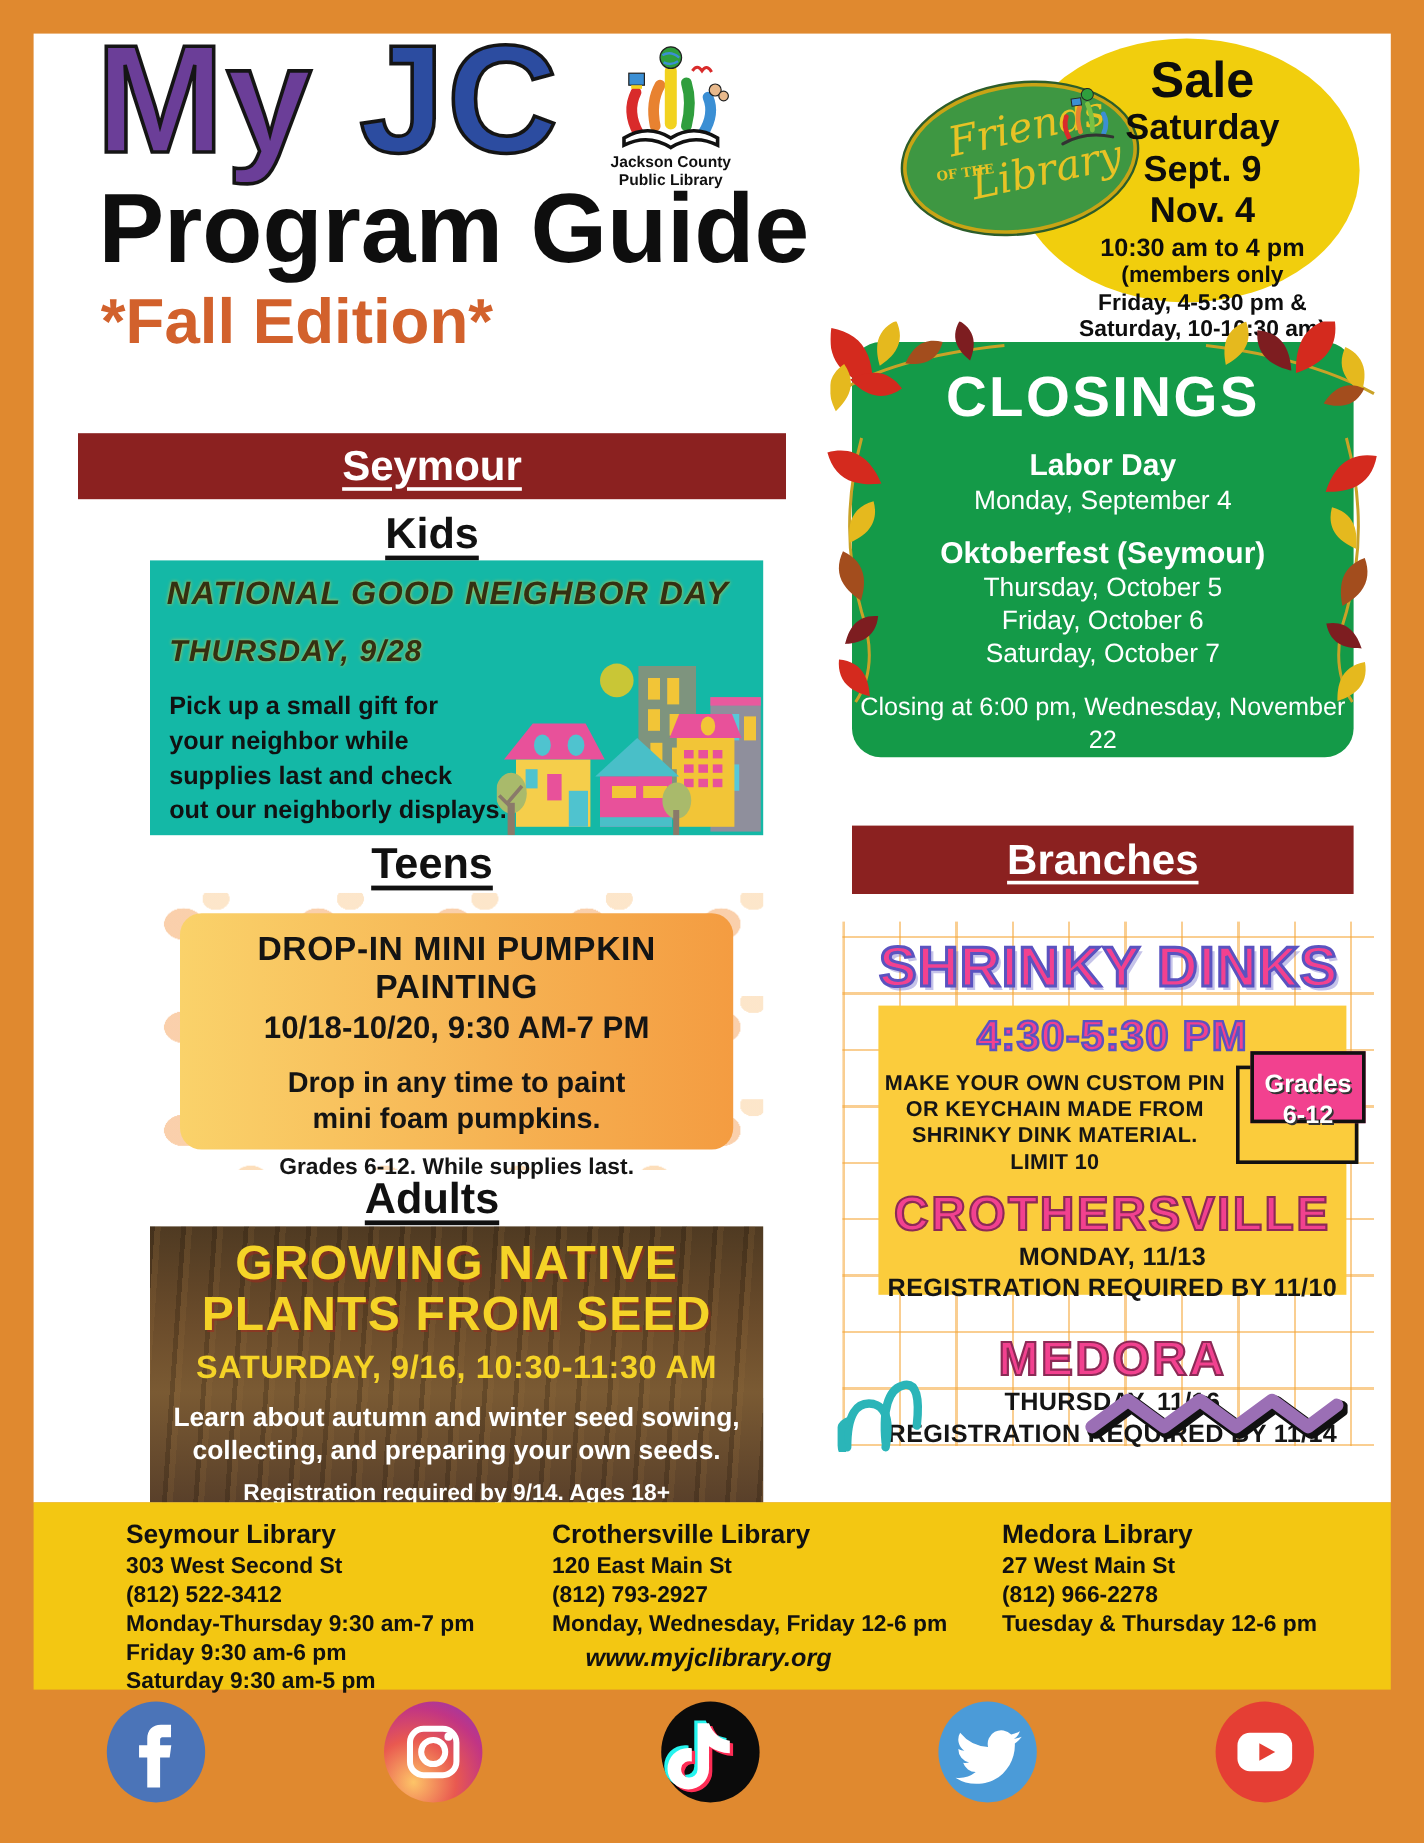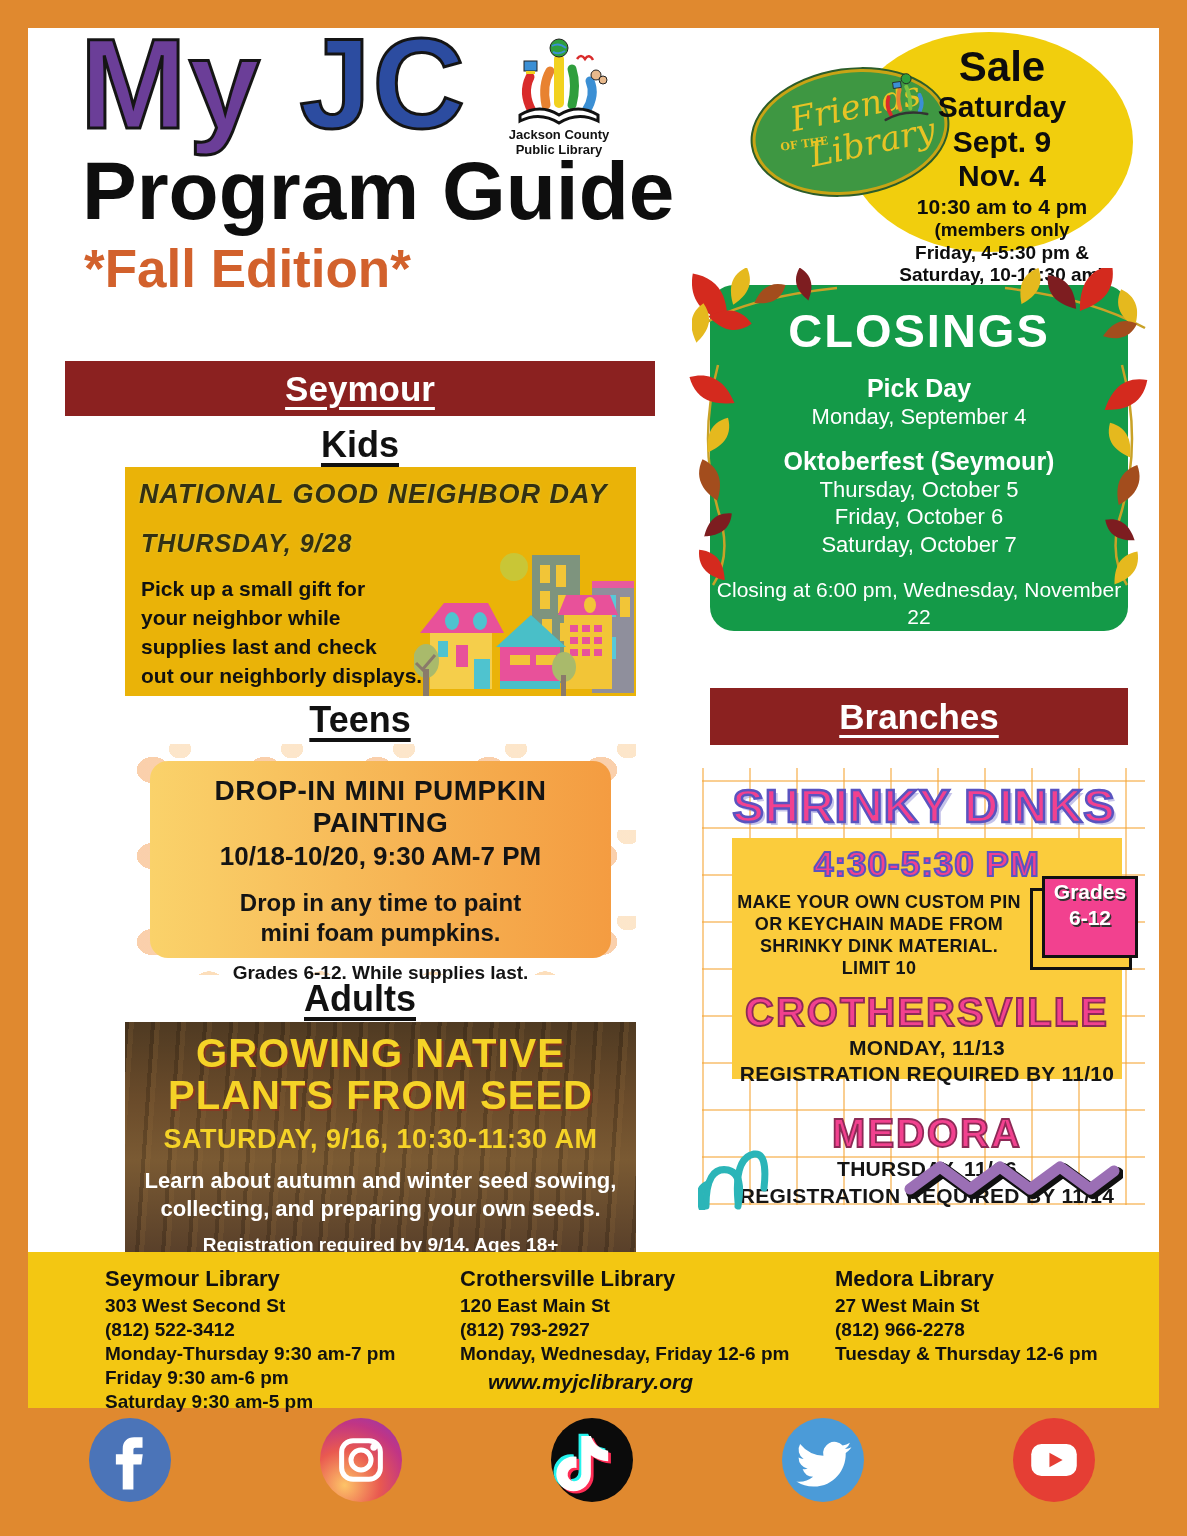--- a/index.html
+++ b/index.html
@@ -38,21 +38,21 @@
 
   
   .banner{background:#8B2120;color:#fff;text-align:center;font-weight:bold;font-size:35px;}
   .banner span{text-decoration:underline;text-decoration-thickness:3px;text-underline-offset:6px;}
   .sey-banner{left:65px;top:361px;width:590px;height:55px;line-height:55px;}
   .bra-banner{left:710px;top:688px;width:418px;height:57px;line-height:57px;}
   .sec-head{font-size:36px;font-weight:800;color:#111;text-align:center;}
   .sec-head span{text-decoration:underline;text-decoration-thickness:4px;text-underline-offset:6px;}
 
   
-  .kids-box{left:125px;top:467px;width:511px;height:229px;background:#eab308;overflow:hidden;}
+  .kids-box{left:125px;top:467px;width:511px;height:229px;background:#14b8a6;overflow:hidden;}
   .kids-title{position:absolute;left:14px;top:12px;font-size:27px;font-weight:800;font-style:italic;color:#333012;letter-spacing:1px;text-shadow:0 0 3px #d8c84a;}
   .kids-date{position:absolute;left:16px;top:62px;font-size:25px;font-weight:800;font-style:italic;color:#333012;letter-spacing:1px;text-shadow:0 0 3px #d8c84a;}
   .kids-body{position:absolute;left:16px;top:108px;font-size:21px;font-weight:bold;color:#111;line-height:1.38;}
   .houses{position:absolute;right:0;bottom:0;}
 
   
   .teens-box{left:125px;top:744px;width:511px;height:231px;background-color:#fff;
     background-image:
       radial-gradient(ellipse 26px 21px at 28px 26px, rgba(244,150,70,.45) 62%, transparent 63%),
       radial-gradient(ellipse 22px 17px at 84px 66px, rgba(250,190,120,.5) 62%, transparent 63%),
@@ -81,22 +81,22 @@
       repeating-linear-gradient(0deg, rgba(245,166,55,.55) 0 2px, transparent 2px 47px),
       repeating-linear-gradient(90deg, rgba(245,166,55,.55) 0 2px, transparent 2px 47px);}
   .shrinky-title{left:704px;top:778px;width:440px;text-align:center;font-size:47px;font-weight:800;letter-spacing:1px;
     color:#F2418F;-webkit-text-stroke:2.5px #5A53C0;text-shadow:3px 3px 0 rgba(90,83,192,.35);}
   .shrinky-yellow{left:732px;top:838px;width:390px;height:241px;background:#FBCC3C;text-align:center;}
   .sh-time{margin-top:6px;font-size:35px;font-weight:800;letter-spacing:1px;color:#F2418F;-webkit-text-stroke:2px #5A53C0;}
   .sh-desc{margin-top:8px;margin-right:96px;font-size:18px;font-weight:700;color:#151515;line-height:1.22;letter-spacing:.3px;}
   .sh-city{font-size:40px;font-weight:800;letter-spacing:2px;color:#F2418F;-webkit-text-stroke:1.8px #8c2a56;}
   .sh-line{font-size:21px;font-weight:800;color:#151515;line-height:1.25;letter-spacing:.3px;}
   .badge-back{left:1030px;top:888px;width:96px;height:76px;background:#FBCC3C;border:3px solid #111;}
-  .badge-front{left:1042px;top:876px;width:96px;height:82px;background:#F2418F;border:3px solid #111;color:#fff;text-align:center;
-    font-weight:800;font-size:21px;line-height:1.25;padding-top:0;box-sizing:border-box;text-shadow:1.5px 1.5px 0 #333;}
+  .badge-front{left:1042px;top:876px;width:96px;height:60px;background:#F2418F;border:3px solid #111;color:#fff;text-align:center;
+    font-weight:800;font-size:21px;line-height:1.25;padding-top:12px;box-sizing:border-box;text-shadow:1.5px 1.5px 0 #333;}
 
   
   .footer{left:28px;top:1252px;width:1131px;height:156px;background:#F3C712;color:#111;}
   .fcol{position:absolute;top:14px;font-weight:bold;}
   .fcol .fname{font-size:22px;margin-bottom:2px;}
   .fcol .fline{font-size:19px;line-height:1.26;}
   .fcol1{left:77px;} .fcol2{left:432px;} .fcol3{left:807px;}
   .website{position:absolute;left:460px;top:118px;font-size:21px;font-weight:bold;font-style:italic;}
 
   
@@ -170,21 +170,21 @@
     <div class="s-big">Sept. 9</div>
     <div class="s-big">Nov. 4</div>
     <div class="s-small" style="font-size:21px;">10:30 am to 4 pm</div>
     <div class="s-small">(members only</div>
     <div class="s-small">Friday, 4-5:30 pm &amp;</div>
     <div class="s-small">Saturday, 10-10:30 am)</div>
   </div>
 
   <div class="abs closings-box">
     <div class="cl-title">CLOSINGS</div>
-    <div class="cl-h">Pick Day</div>
+    <div class="cl-h">Labor Day</div>
     <div class="cl-l">Monday, September 4</div>
     <div class="cl-h">Oktoberfest (Seymour)</div>
     <div class="cl-l">Thursday, October 5</div>
     <div class="cl-l">Friday, October 6</div>
     <div class="cl-l">Saturday, October 7</div>
     <div class="cl-foot">
       <div>Closing at 6:00 pm, Wednesday, November 22</div>
       <div><b>Thanksgiving,</b><span> Thursday, November 23</span></div>
     </div>
   </div>

